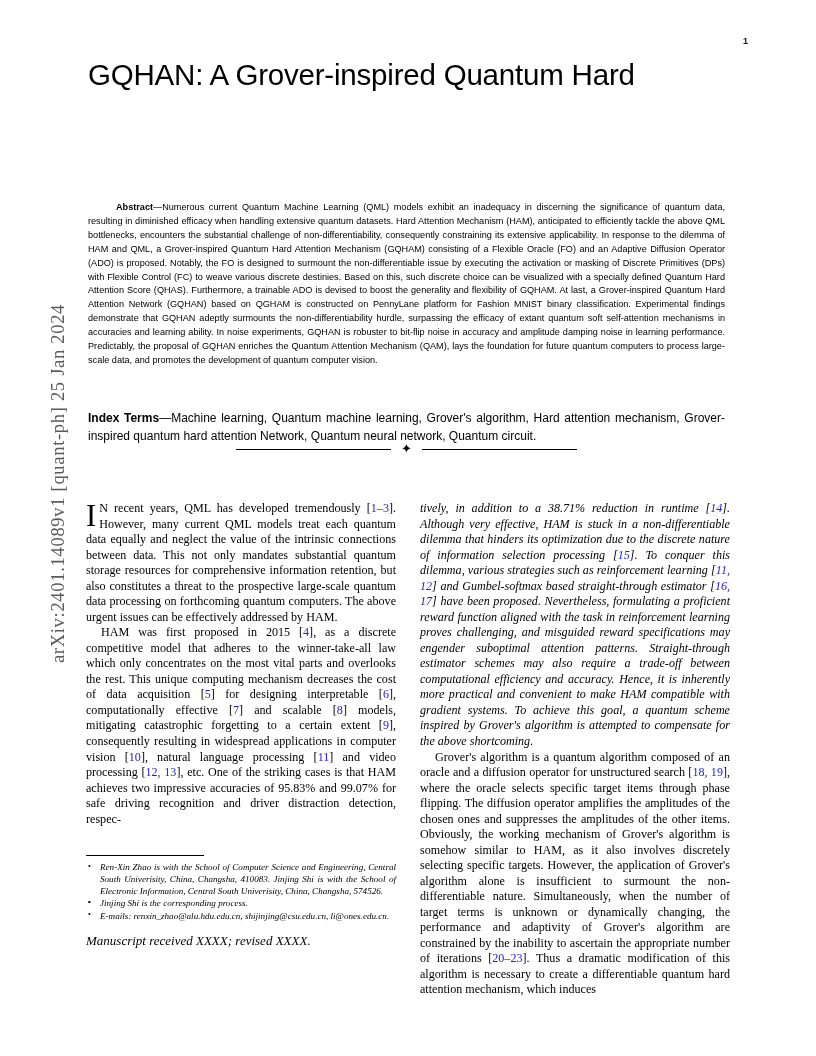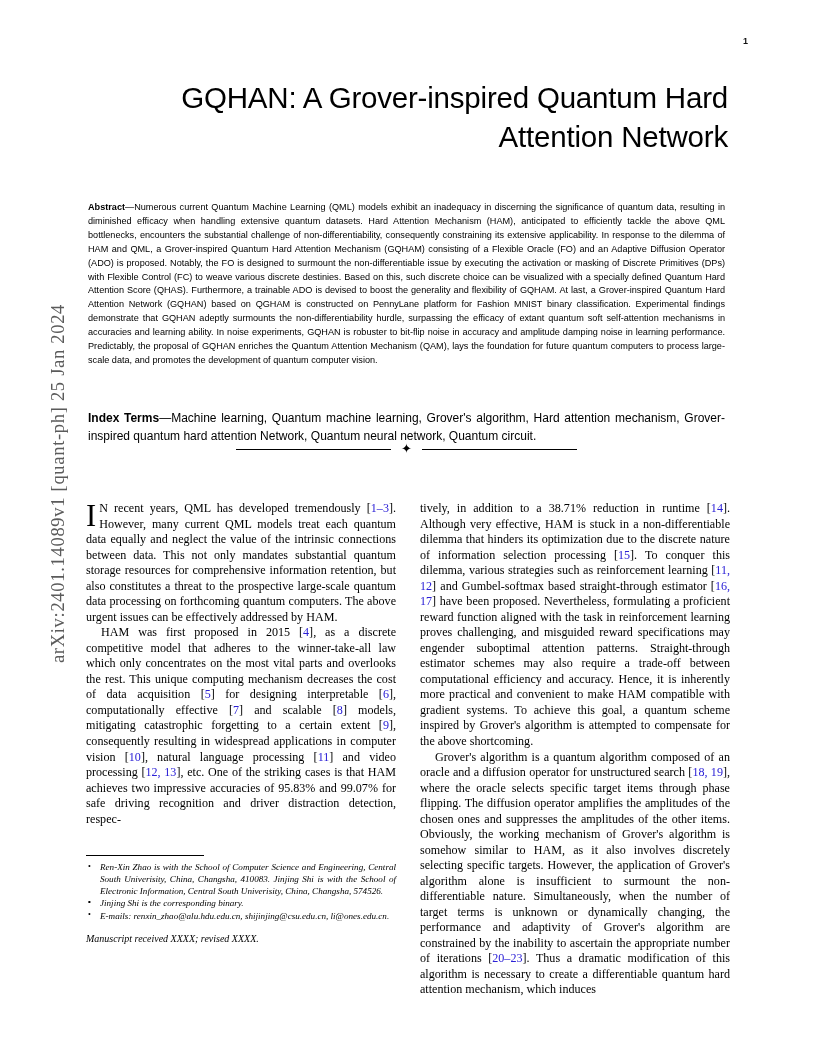--- a/index.html
+++ b/index.html
@@ -48,23 +48,23 @@
     position: absolute;
     left: 0; top: 0;
     width: 816px;
     height: 1056px;
   }
 
   
   #title-block {
     position: absolute;
     left: 88px;
-    top: 79px;
+    top: 56px;
     width: 640px;
-    text-align: right;
+    text-align: left;
   }
   #paper-title {
     font-family: "Liberation Sans", sans-serif;
     font-size: 29.5px;
     font-weight: normal;
     line-height: 1.32;
     margin: 0;
     letter-spacing: -0.2px;
   }
   #authors-line {
@@ -83,21 +83,21 @@
   #abstract-block {
     position: absolute;
     left: 88px;
     top: 201px;
     width: 637px;
     font-family: "Liberation Sans", sans-serif;
     font-size: 9.15px;
     line-height: 1.52;
     text-align: justify;
   }
-  #abstract-block b { font-weight: bold; }
+  #abstract-block b { font-weight: bold; margin-left: 28px; }
   #index-terms-block {
     position: absolute;
     left: 88px;
     top: 409px;
     width: 637px;
     font-family: "Liberation Sans", sans-serif;
     font-size: 12px;
     line-height: 1.52;
     text-align: justify;
   }
@@ -148,21 +148,21 @@
   h2.section-head .secnum {
     font-size: 11.5px;
   }
   h2.section-head .smallcaps-first { font-size: 13.3px; }
   h2.section-head .smallcaps { font-size: 10.6px; }
 
   p.body-par {
     margin: 0;
     text-indent: 15px;
   }
-  p.body-par.first { text-indent: 0; }
+  p.body-par.first { text-indent: 0; font-style: italic; }
 
   
   #dropcap-par {
     margin: 0;
     position: relative;
     min-height: 30px;
   }
   #dropcap-par .dropcap {
     float: left;
     font-family: "Liberation Serif", serif;
@@ -205,37 +205,36 @@
     position: absolute;
     left: 2px;
     top: -0.5px;
     font-style: normal;
     font-size: 8px;
   }
   #manuscript-note {
     margin-top: 9px;
     font-family: "Liberation Serif", serif;
     font-style: italic;
-    font-size: 10px;
+    font-size: 13px;
     line-height: 1.31;
   }
 </style>
 </head>
 <body>
 
 <div id="page">
 
   <div id="arxiv-stamp">arXiv:2401.14089v1  [quant-ph]  25 Jan 2024</div>
 
   <div id="page-number">1</div>
 
   <div id="title-block">
     <h1 id="paper-title">
       <span>GQHAN: A Grover-inspired Quantum Hard</span><br>
-      <span>Attention Network</span>
     </h1>
   </div>
 
   <div id="abstract-block"><b>Abstract</b><span>—</span><span>Numerous current Quantum Machine Learning (QML) models exhibit an inadequacy in discerning the significance of quantum data, resulting in diminished efficacy when handling extensive quantum datasets. Hard Attention Mechanism (HAM), anticipated to efficiently tackle the above QML bottlenecks, encounters the substantial challenge of non-differentiability, consequently constraining its extensive applicability. In response to the dilemma of HAM and QML, a Grover-inspired Quantum Hard Attention Mechanism (GQHAM) consisting of a Flexible Oracle (FO) and an Adaptive Diffusion Operator (ADO) is proposed. Notably, the FO is designed to surmount the non-differentiable issue by executing the activation or masking of Discrete Primitives (DPs) with Flexible Control (FC) to weave various discrete destinies. Based on this, such discrete choice can be visualized with a specially defined Quantum Hard Attention Score (QHAS). Furthermore, a trainable ADO is devised to boost the generality and flexibility of GQHAM. At last, a Grover-inspired Quantum Hard Attention Network (GQHAN) based on QGHAM is constructed on PennyLane platform for Fashion MNIST binary classification. Experimental findings demonstrate that GQHAN adeptly surmounts the non-differentiability hurdle, surpassing the efficacy of extant quantum soft self-attention mechanisms in accuracies and learning ability. In noise experiments, GQHAN is robuster to bit-flip noise in accuracy and amplitude damping noise in learning performance. Predictably, the proposal of GQHAN enriches the Quantum Attention Mechanism (QAM), lays the foundation for future quantum computers to process large-scale data, and promotes the development of quantum computer vision.</span></div>
 
   <div id="index-terms-block"><b>Index Terms</b><span>—</span><span>Machine learning, Quantum machine learning, Grover's algorithm, Hard attention mechanism, Grover-inspired quantum hard attention Network, Quantum neural network, Quantum circuit.</span></div>
 
   <div id="ornament">
     <span class="rule"></span>
     <span class="diamond">✦</span>
@@ -253,19 +252,19 @@
     <p class="body-par first"><span>tively, in addition to a 38.71% reduction in runtime [</span><span class="cite">14</span><span>]. Although very effective, HAM is stuck in a non-differentiable dilemma that hinders its optimization due to the discrete nature of information selection processing [</span><span class="cite">15</span><span>]. To conquer this dilemma, various strategies such as reinforcement learning [</span><span class="cite">11, 12</span><span>] and Gumbel-softmax based straight-through estimator [</span><span class="cite">16, 17</span><span>] have been proposed. Nevertheless, formulating a proficient reward function aligned with the task in reinforcement learning proves challenging, and misguided reward specifications may engender suboptimal attention patterns. Straight-through estimator schemes may also require a trade-off between computational efficiency and accuracy. Hence, it is inherently more practical and convenient to make HAM compatible with gradient systems. To achieve this goal, a quantum scheme inspired by Grover's algorithm is attempted to compensate for the above shortcoming.</span></p>
 
     <p class="body-par"><span>Grover's algorithm is a quantum algorithm composed of an oracle and a diffusion operator for unstructured search [</span><span class="cite">18, 19</span><span>], where the oracle selects specific target items through phase flipping. The diffusion operator amplifies the amplitudes of the chosen ones and suppresses the amplitudes of the other items. Obviously, the working mechanism of Grover's algorithm is somehow similar to HAM, as it also involves discretely selecting specific targets. However, the application of Grover's algorithm alone is insufficient to surmount the non-differentiable nature. Simultaneously, when the number of target terms is unknown or dynamically changing, the performance and adaptivity of Grover's algorithm are constrained by the inability to ascertain the appropriate number of iterations [</span><span class="cite">20–23</span><span>]. Thus a dramatic modification of this algorithm is necessary to create a differentiable quantum hard attention mechanism, which induces</span></p>
   </div>
 
   <div id="footnote-block">
     <div id="footnote-rule"></div>
     <ul id="footnote-list">
       <li><span class="bullet">•</span><span>Ren-Xin Zhao is with the School of Computer Science and Engineering, Central South Univerisity, China, Changsha, 410083. Jinjing Shi is with the School of Electronic Information, Central South Univerisity, China, Changsha, 574526.</span></li>
       <li><span class="bullet">•</span></li>
-      <li><span class="bullet">•</span><span>Jinjing Shi is the corresponding binary.</span></li>
+      <li><span class="bullet">•</span><span>Jinjing Shi is the corresponding process.</span></li>
       <li><span class="bullet">•</span><span>E-mails: renxin_zhao@alu.hdu.edu.cn, shijinjing@csu.edu.cn, li@ones.edu.cn.</span></li>
     </ul>
     <div id="manuscript-note">Manuscript received XXXX; revised XXXX.</div>
   </div>
 
 </div>
 
 </body></html>

